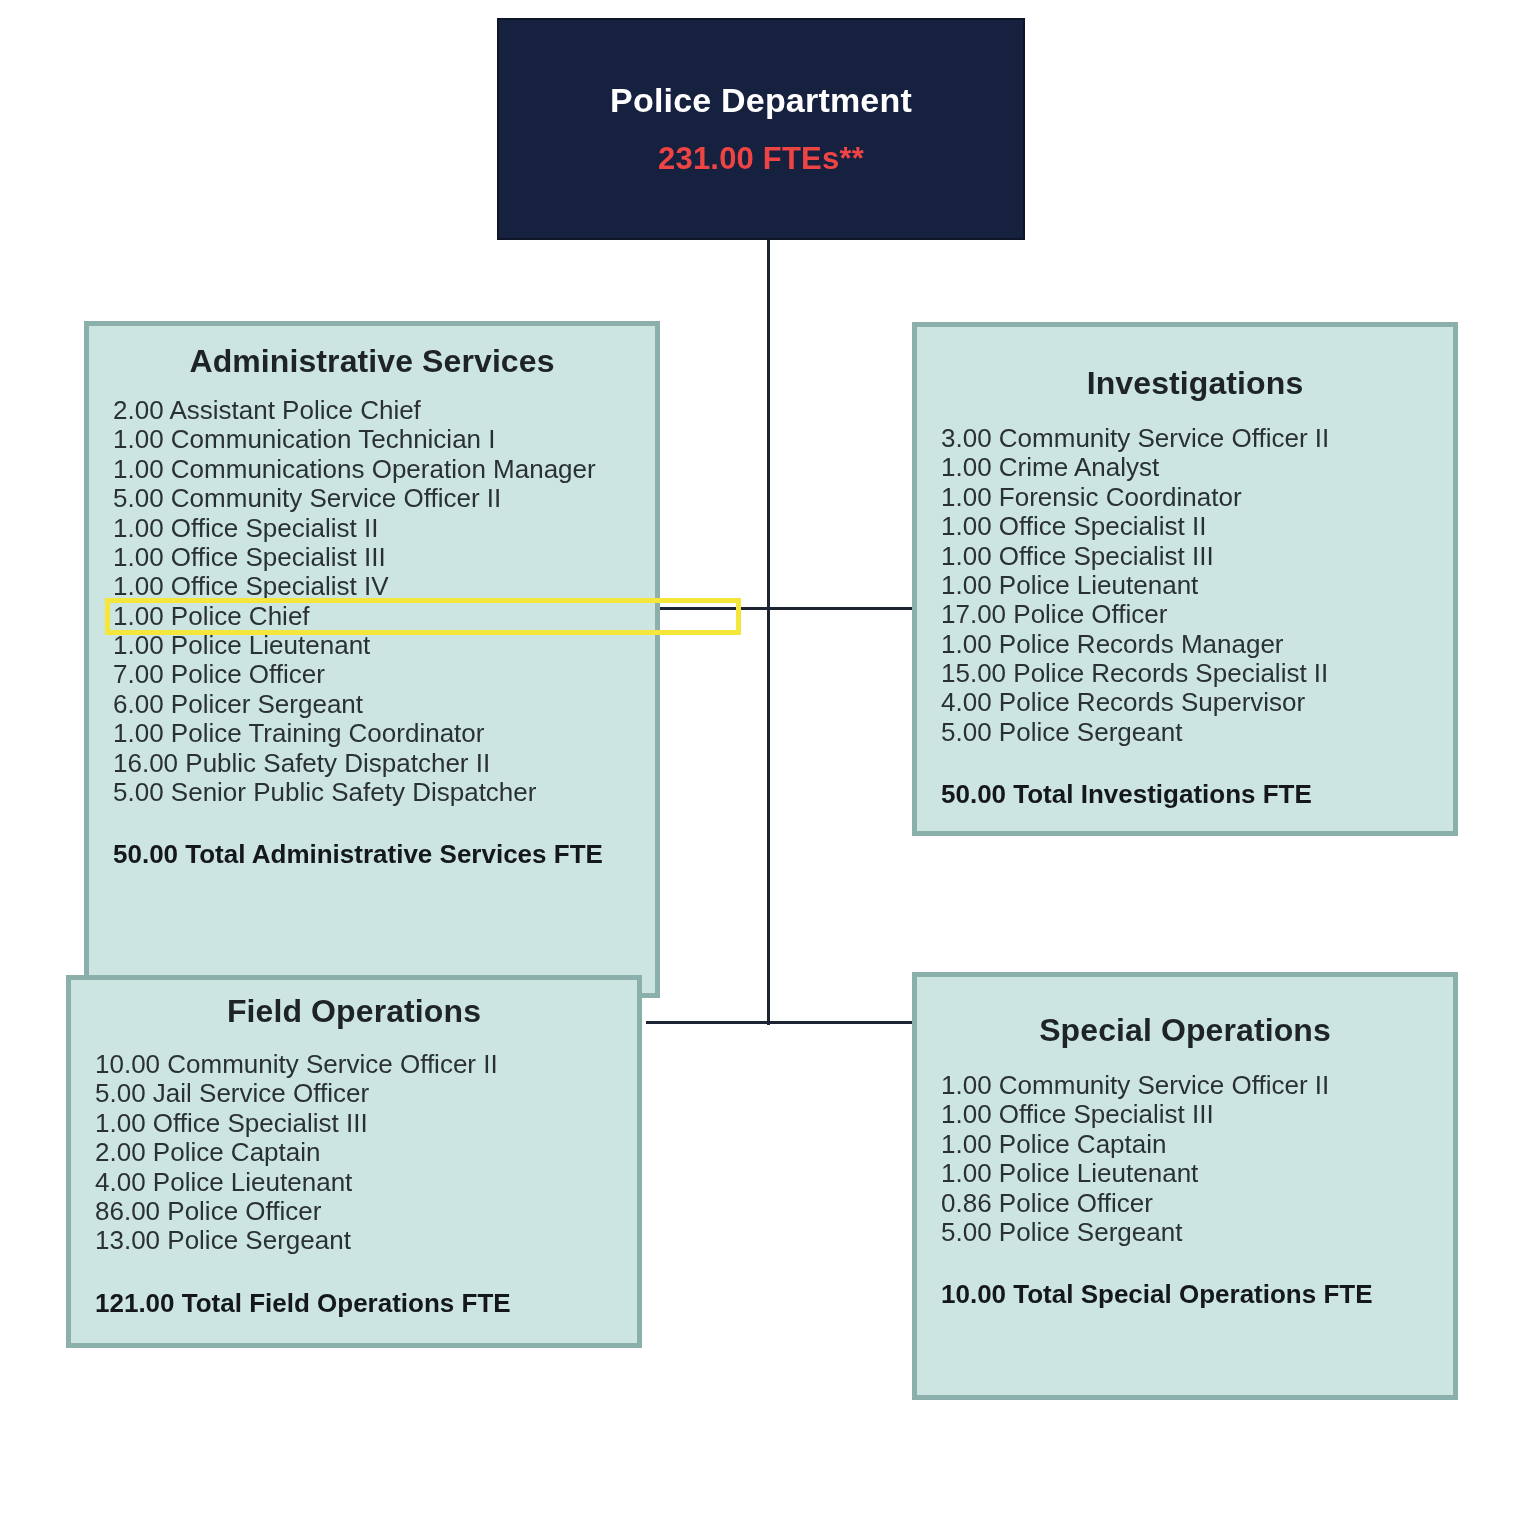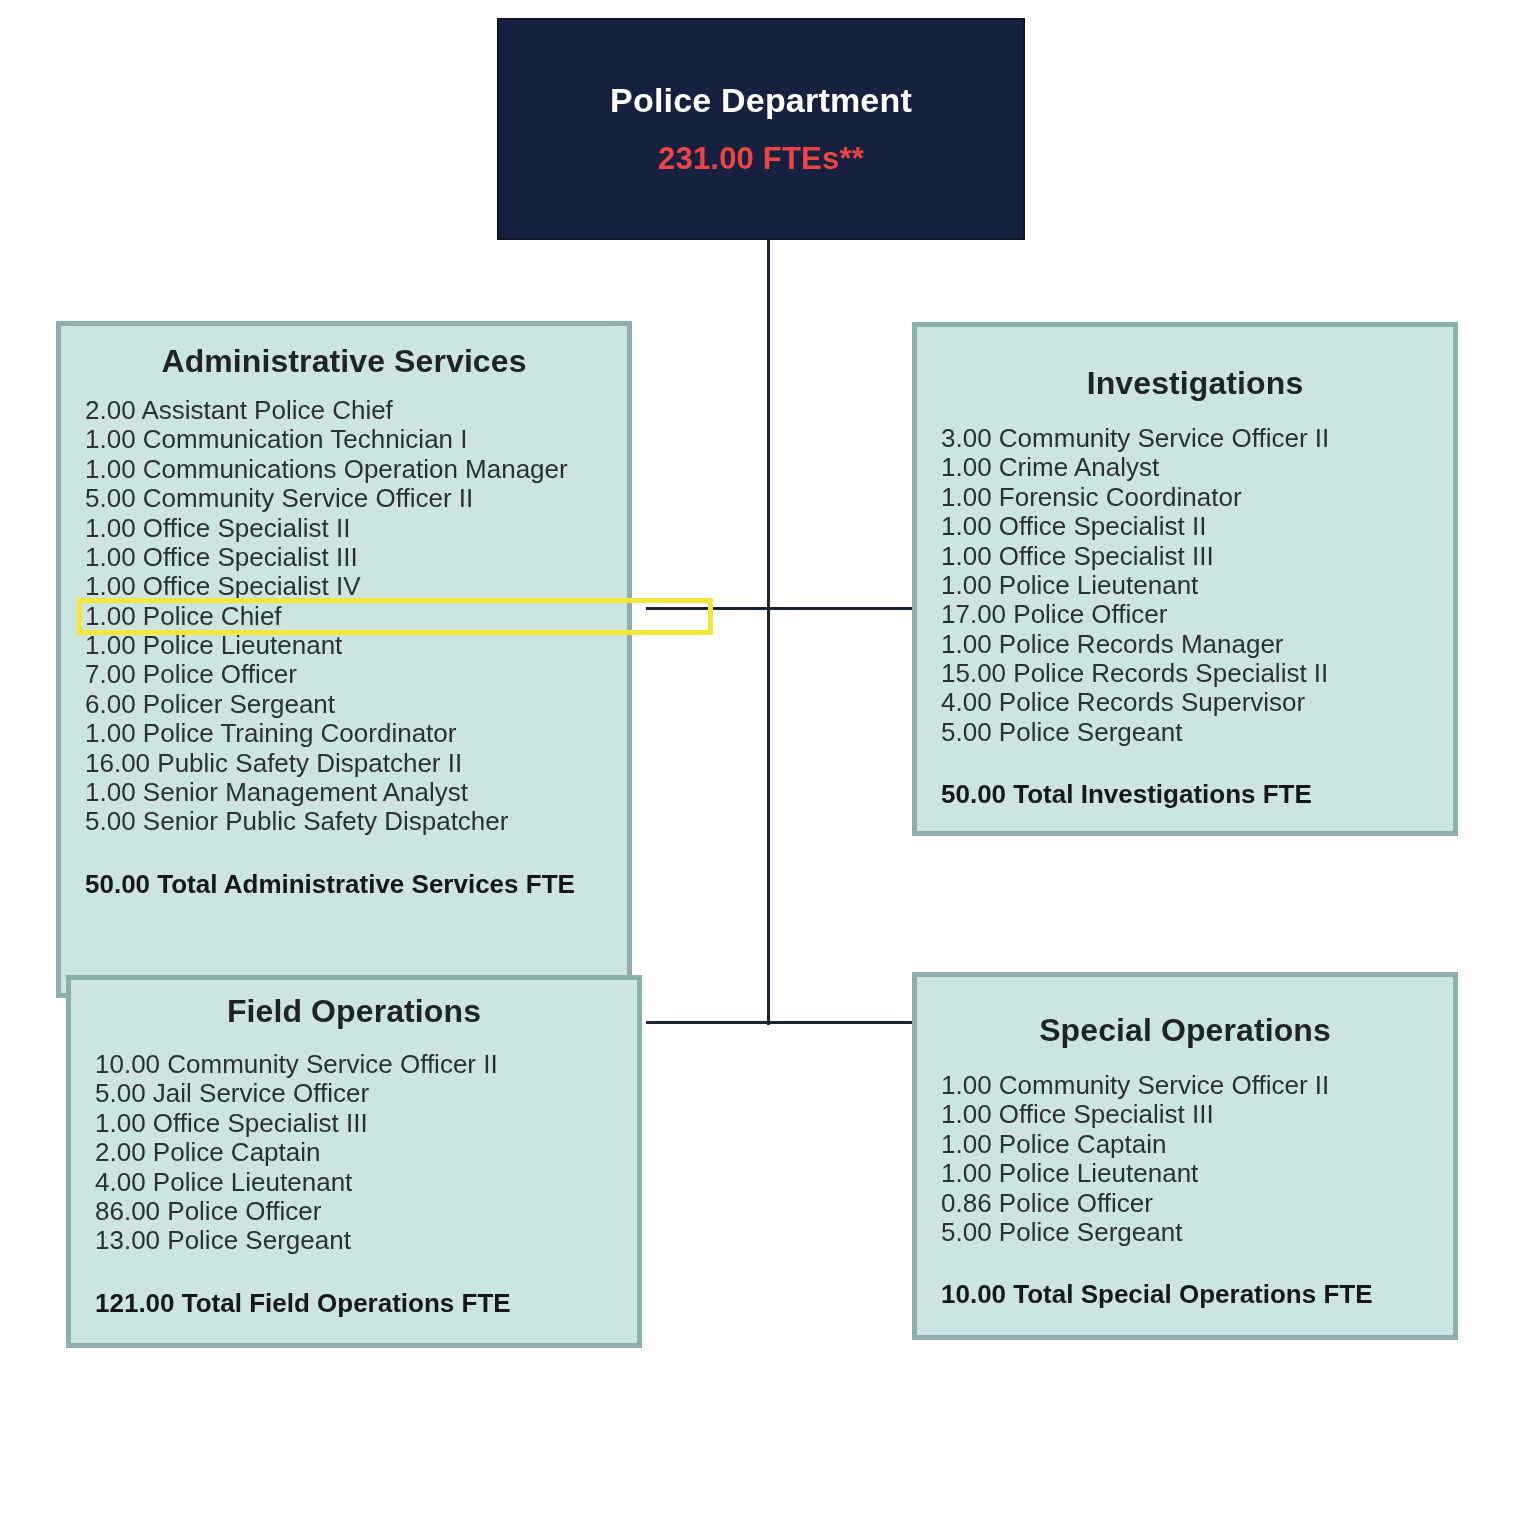--- a/index.html
+++ b/index.html
@@ -103,36 +103,36 @@
     left: -8px;
     top: -4px;
     right: -86px;
     bottom: -4px;
     border: 5px solid #f5e63c;
     pointer-events: none;
     box-sizing: border-box;
   }
 
   
-  #box-admin   { left: 56px;  top: 321px;  width: 576px; height: 677px; }
+  #box-admin   { left: 84px;  top: 321px;  width: 576px; height: 677px; }
   #box-admin .div-title { margin-top: 17px; }
   #box-admin .div-list  { margin-top: 16px; margin-left: 24px; }
   #box-admin .div-total { margin-top: 32px; margin-left: 24px; }
 
   #box-invest  { left: 912px; top: 322px;  width: 546px; height: 514px; }
   #box-invest .div-title { margin-top: 38px; padding-left: 20px; }
   #box-invest .div-list  { margin-top: 22px; margin-left: 24px; }
   #box-invest .div-total { margin-top: 32px; margin-left: 24px; }
 
   #box-field   { left: 66px;  top: 975px;  width: 576px; height: 373px; }
   #box-field .div-title { margin-top: 13px; }
   #box-field .div-list  { margin-top: 20px; margin-left: 24px; }
   #box-field .div-total { margin-top: 32px; margin-left: 24px; }
 
-  #box-special { left: 912px; top: 972px;  width: 546px; height: 368px; }
+  #box-special { left: 912px; top: 972px;  width: 546px; height: 428px; }
   #box-special .div-title { margin-top: 35px; }
   #box-special .div-list  { margin-top: 22px; margin-left: 24px; }
   #box-special .div-total { margin-top: 32px; margin-left: 24px; }
 </style>
 </head>
 <body>
 
 <div id="canvas">
 
   <div class="line line-v" style="left:767px; top:238px; height:787px;"></div>
@@ -153,21 +153,20 @@
         <li>5.00 Community Service Officer II</li>
         <li>1.00 Office Specialist II</li>
         <li>1.00 Office Specialist III</li>
         <li>1.00 Office Specialist IV</li>
         <li class="highlight">1.00 Police Chief</li>
         <li>1.00 Police Lieutenant</li>
         <li>7.00 Police Officer</li>
         <li>6.00 Policer Sergeant</li>
         <li>1.00 Police Training Coordinator</li>
         <li>16.00 Public Safety Dispatcher II</li>
-        <li>1.00 Senior Management Analyst</li>
         <li>5.00 Senior Public Safety Dispatcher</li>
       </ul>
     <div class="div-total">50.00 Total Administrative Services FTE</div>
   </div>
 
   <div class="div-box" id="box-invest">
     <div class="div-title">Investigations</div>
     <ul class="div-list">
         <li>3.00 Community Service Officer II</li>
         <li>1.00 Crime Analyst</li>

